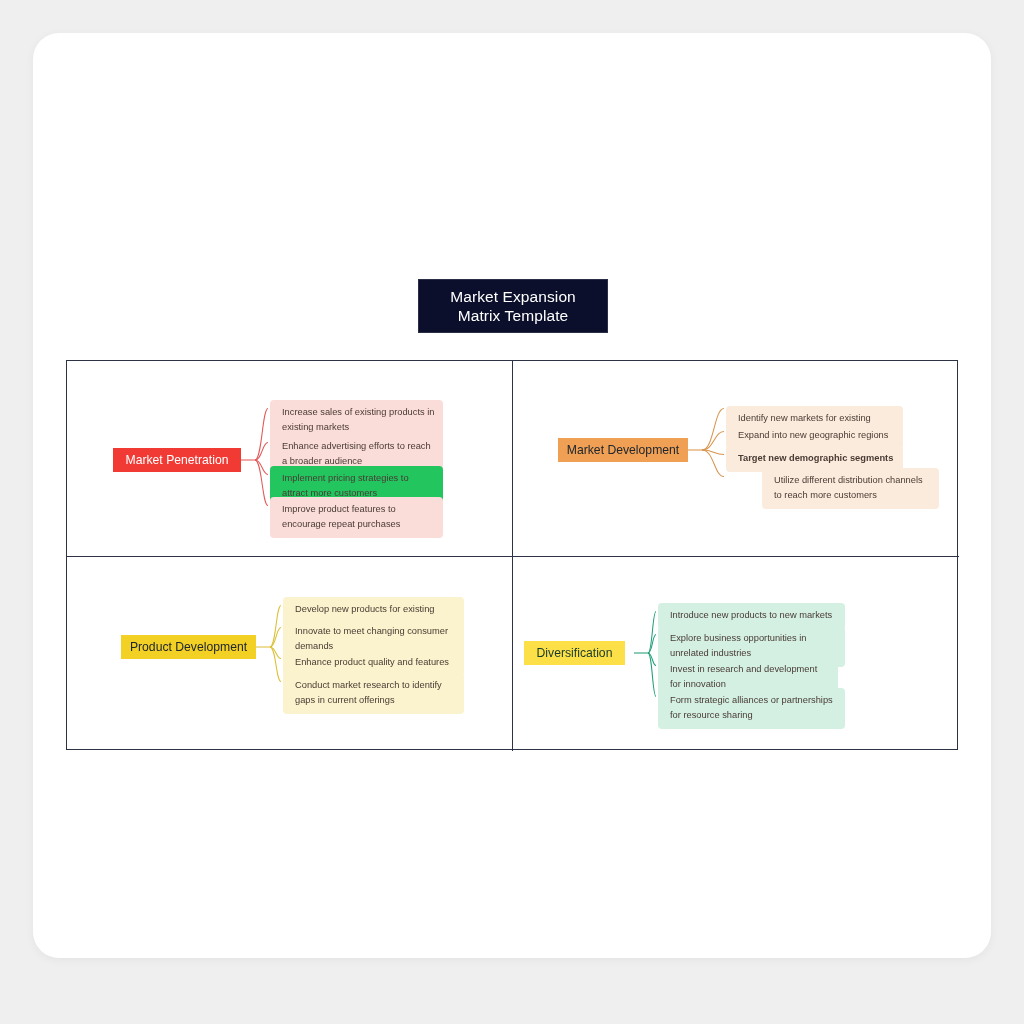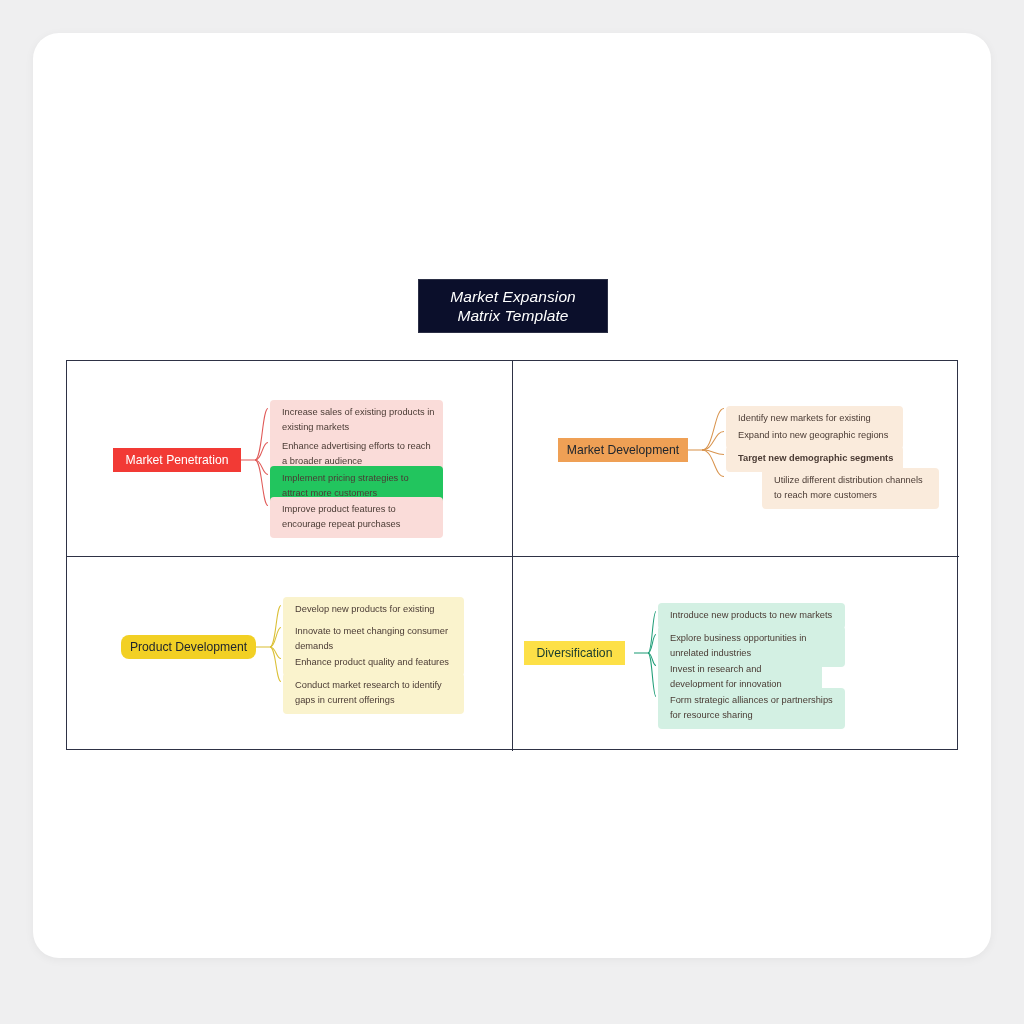--- a/index.html
+++ b/index.html
@@ -40,21 +40,20 @@
     border: 1px solid #2b2f45;
     display: flex;
     align-items: center;
     justify-content: center;
     text-align: center;
     color: #ffffff;
     font-size: 15.5px;
     line-height: 19px;
     letter-spacing: 0.1px;
     white-space: pre-line;
-    font-style: italic;
   }
   
   .matrix {
     position: absolute;
     left: 66px;
     top: 360px;
     width: 892px;
     height: 390px;
     border: 1.4px solid #2e3245;
     box-sizing: border-box;
@@ -169,37 +168,37 @@
     </div>
     <div class="quadrant q3">
       <div class="q-inner">
           <svg class="connectors" viewBox="0 0 445 195" width="445" height="195">
             <path d="M 189 90 L 203 90" stroke="#dbc037"></path>
             <path d="M 203 90 C 209.05 90, 209.05 48.5, 214 48.5" stroke="#dbc037"></path>
             <path d="M 203 90 C 209.05 90, 209.05 70.5, 214 70.5" stroke="#dbc037"></path>
             <path d="M 203 90 C 209.05 90, 209.05 101.5, 214 101.5" stroke="#dbc037"></path>
             <path d="M 203 90 C 209.05 90, 209.05 124.5, 214 124.5" stroke="#dbc037"></path>
           </svg>
-          <div class="root-node" style="left: 54px; top: 78px; width: 135px; background: rgb(242, 208, 36); color: rgb(32, 38, 46); border-radius: 8px;">Product Development</div>
+          <div class="root-node" style="left: 54px; top: 78px; width: 135px; background: rgb(242, 208, 36); color: rgb(32, 38, 46);">Product Development</div>
           <div class="branch" style="left: 216px; top: 40px; width: 181px; min-height: 17px; background: rgb(250, 243, 205);">Develop new products for existing markets</div>
           <div class="branch" style="left: 216px; top: 62px; width: 181px; min-height: 28px; background: rgb(250, 243, 205);">Innovate to meet changing consumer demands</div>
           <div class="branch" style="left: 216px; top: 93px; width: 181px; min-height: 17px; background: rgb(250, 243, 205);">Enhance product quality and features</div>
           <div class="branch" style="left: 216px; top: 116px; width: 181px; min-height: 28px; background: rgb(250, 243, 205);">Conduct market research to identify gaps in current offerings</div>
         </div>
     </div>
     <div class="quadrant q4">
       <div class="q-inner">
           <svg class="connectors" viewBox="0 0 445 195" width="445" height="195">
             <path d="M 121 96 L 135 96" stroke="#1f9e78"></path>
             <path d="M 135 96 C 139.4 96, 139.4 54.5, 143 54.5" stroke="#1f9e78"></path>
             <path d="M 135 96 C 139.4 96, 139.4 77.5, 143 77.5" stroke="#1f9e78"></path>
             <path d="M 135 96 C 139.4 96, 139.4 108.5, 143 108.5" stroke="#1f9e78"></path>
             <path d="M 135 96 C 139.4 96, 139.4 139.5, 143 139.5" stroke="#1f9e78"></path>
           </svg>
           <div class="root-node" style="left: 11px; top: 84px; width: 101px; background: #fde047; color: rgb(23, 58, 46);">Diversification</div>
           <div class="branch" style="left: 145px; top: 46px; width: 187px; min-height: 17px; background: rgb(211, 240, 227);">Introduce new products to new markets</div>
           <div class="branch" style="left: 145px; top: 69px; width: 187px; min-height: 28px; background: rgb(211, 240, 227);">Explore business opportunities in unrelated industries</div>
-          <div class="branch" style="left: 145px; top: 100px; width: 164px; min-height: 28px; background: rgb(211, 240, 227);">Invest in research and development for innovation</div>
+          <div class="branch" style="left: 145px; top: 100px; width: 180px; min-height: 28px; background: rgb(211, 240, 227);">Invest in research and development for innovation</div>
           <div class="branch" style="left: 145px; top: 131px; width: 187px; min-height: 28px; background: rgb(211, 240, 227);">Form strategic alliances or partnerships for resource sharing</div>
         </div>
     </div>
   </div>
 </div>
 
 </body></html>

